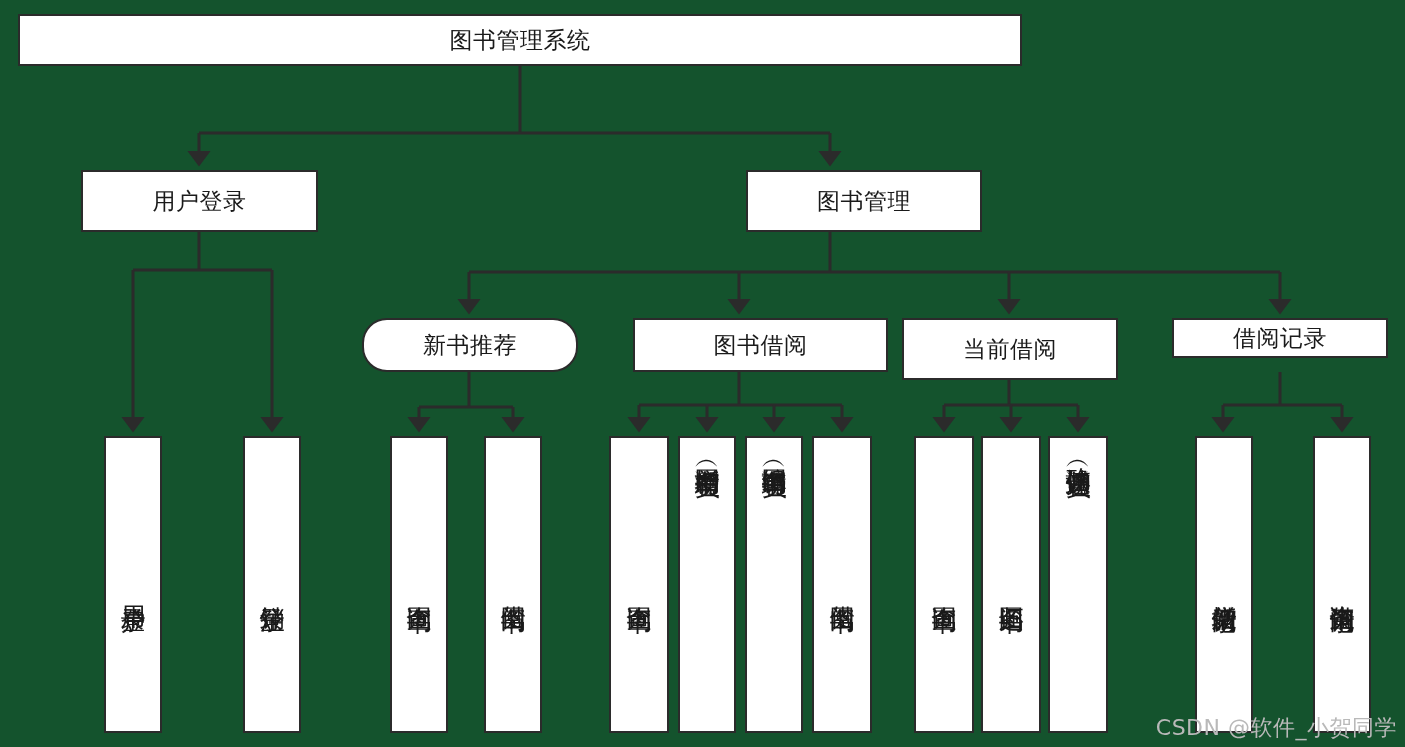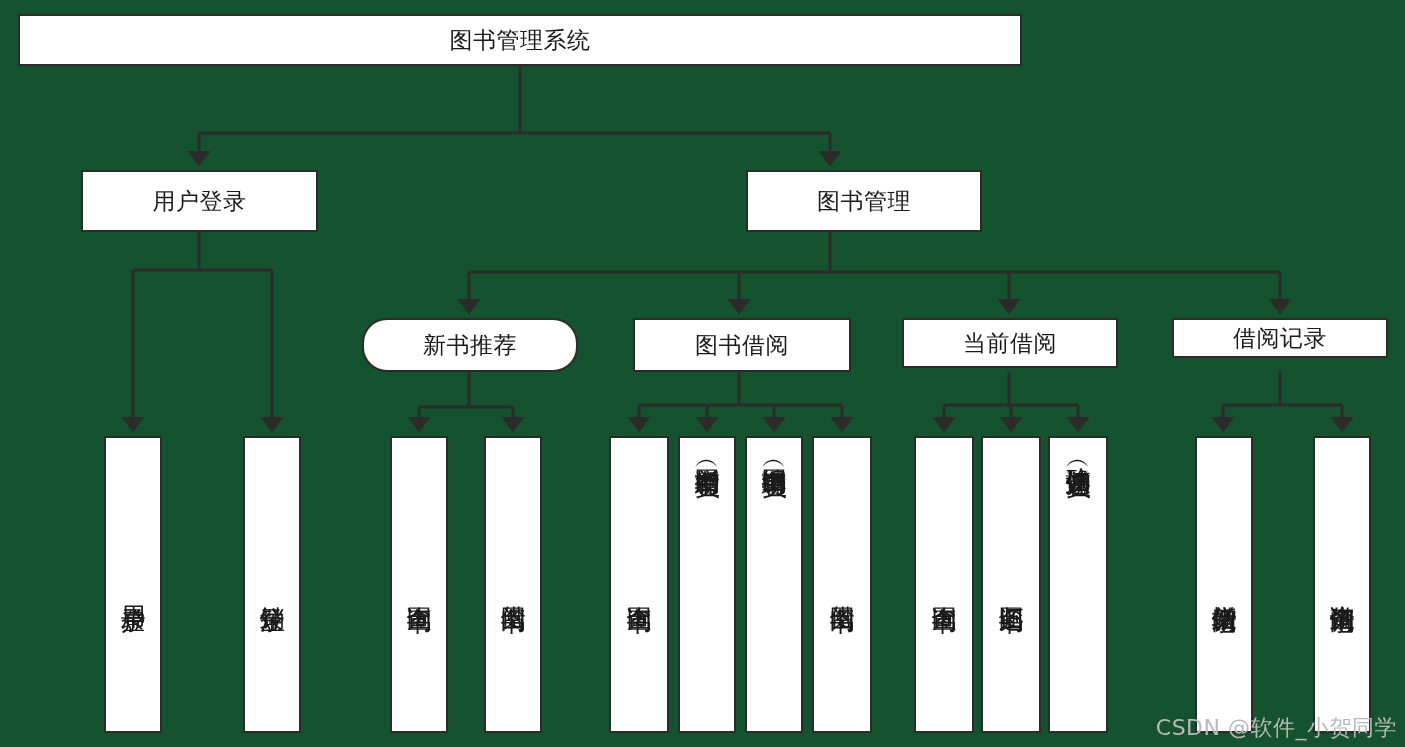--- a/index.html
+++ b/index.html
@@ -139,24 +139,24 @@
   <div class="node" style="left:81px; top:170px; width:237px; height:62px;">
     <span class="label">用户登录</span>
   </div>
   <div class="node" style="left:712px; top:170px; width:236px; height:62px;margin-left:34px;">
     <span class="label">图书管理</span>
   </div>
 
   <div class="node" style="left:362px; top:318px; width:216px; height:54px;border-radius:25px;">
     <span class="label">新书推荐</span>
   </div>
-  <div class="node" style="left:633px; top:318px; width:218px; height:54px;">
+  <div class="node" style="left:633px; top:318px; width:255px; height:54px;">
     <span class="label">图书借阅</span>
   </div>
-  <div class="node" style="left:902px; top:318px; width:216px; height:50px;">
+  <div class="node" style="left:902px; top:318px; width:216px; height:62px;">
     <span class="label">当前借阅</span>
   </div>
   <div class="node" style="left:1172px; top:318px; width:216px; height:40px;">
     <span class="label">借阅记录</span>
   </div>
 
   <div class="node vertical" style="left:104px; top:436px; width:58px; height:297px;">
     <span class="vwrap">
       <span class="label">用户登录</span>
     </span>

